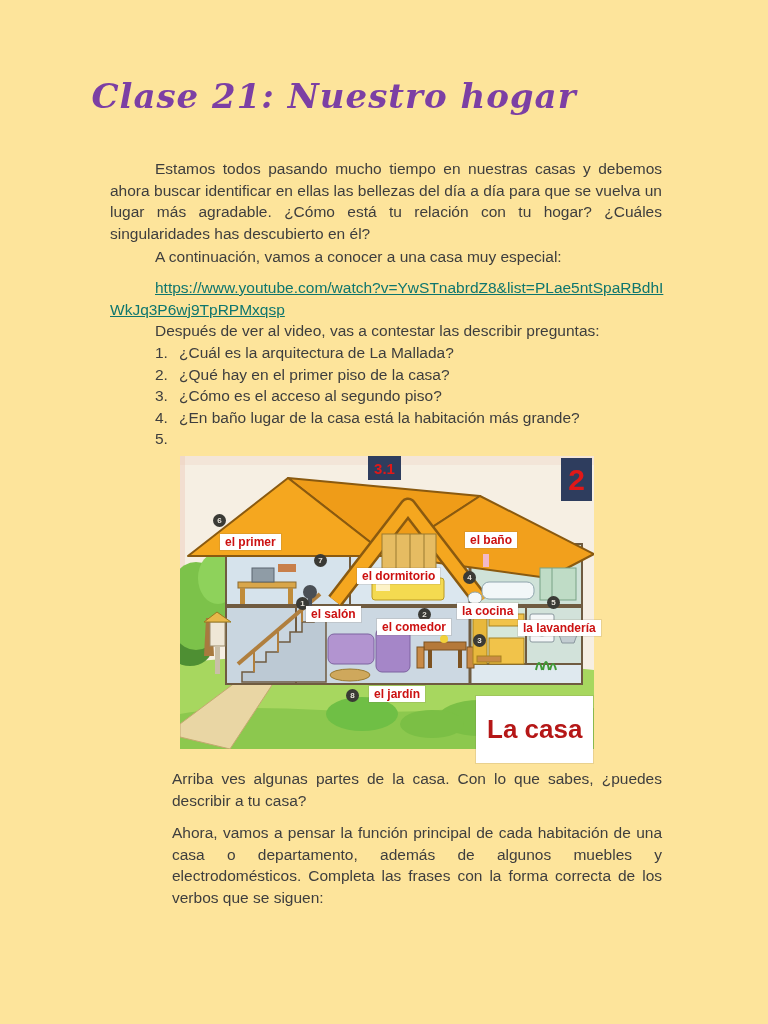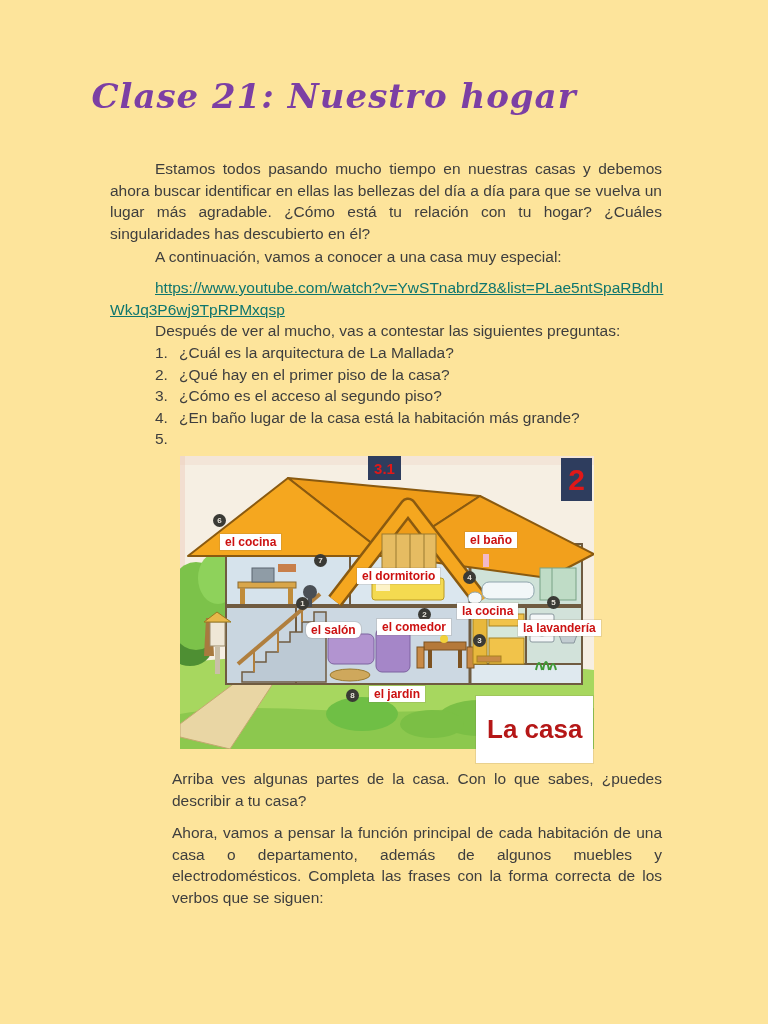--- a/index.html
+++ b/index.html
@@ -56,21 +56,21 @@
 <div class="abs doc-title">Clase 21: Nuestro hogar</div>
 
 <div class="abs para indent" style="left:110px;top:158px;width:552px;">Estamos todos pasando mucho tiempo en nuestras casas y debemos ahora buscar identificar en ellas las bellezas del día a día para que se vuelva un lugar más agradable. ¿Cómo está tu relación con tu hogar? ¿Cuáles singularidades has descubierto en él?</div>
 
 <div class="abs para indent" style="left:110px;top:246px;width:552px;">A continuación, vamos a conocer a una casa muy especial:</div>
 
 <div class="abs link-block" style="left:110px;top:277px;width:556px;">
   <a href="#">https://www.youtube.com/watch?v=YwSTnabrdZ8&amp;list=PLae5ntSpaRBdhIWkJq3P6wj9TpRPMxqsp</a>
 </div>
 
-<div class="abs para indent" style="left:110px;top:320px;width:552px;">Después de ver al mucho, vas a contestar las siguientes preguntas:</div>
+<div class="abs para indent" style="left:110px;top:320px;width:552px;">Después de ver al video, vas a contestar las describir preguntas:</div>
 
 <div class="abs qlist" style="left:155px;top:342px;width:510px;">
   <div class="qrow">
     <span class="qnum">1.</span>
     <span>¿Cuál es la arquitectura de La Mallada?</span>
   </div>
   <div class="qrow">
     <span class="qnum">2.</span>
     <span>¿Qué hay en el primer piso de la casa?</span>
   </div>
@@ -215,24 +215,24 @@
 
   <div class="num-badge" style="left:33px;top:58px;">6</div>
   <div class="num-badge" style="left:134px;top:98px;">7</div>
   <div class="num-badge" style="left:283px;top:115px;">4</div>
   <div class="num-badge" style="left:116px;top:141px;">1</div>
   <div class="num-badge" style="left:238px;top:152px;">2</div>
   <div class="num-badge" style="left:293px;top:178px;">3</div>
   <div class="num-badge" style="left:367px;top:140px;">5</div>
   <div class="num-badge" style="left:166px;top:233px;">8</div>
 
-  <div class="room-label" style="left:40px;top:78px;">el cocina</div>
+  <div class="room-label" style="left:40px;top:78px;">el primer</div>
   <div class="room-label" style="left:177px;top:112px;">el dormitorio</div>
   <div class="room-label" style="left:285px;top:76px;">el baño</div>
-  <div class="room-label" style="left:126px;top:166px;border-radius:6px;">el salón</div>
+  <div class="room-label" style="left:126px;top:150px;">el salón</div>
   <div class="room-label" style="left:197px;top:163px;">el comedor</div>
   <div class="room-label" style="left:277px;top:147px;">la cocina</div>
   <div class="room-label" style="left:338px;top:164px;">la lavandería</div>
   <div class="room-label" style="left:189px;top:230px;">el jardín</div>
 
   <div class="caption-box">La casa</div>
 </div>
 
 <div class="abs para" style="left:172px;top:768px;width:490px;">Arriba ves algunas partes de la casa. Con lo que sabes, ¿puedes describir a tu casa?</div>
 

